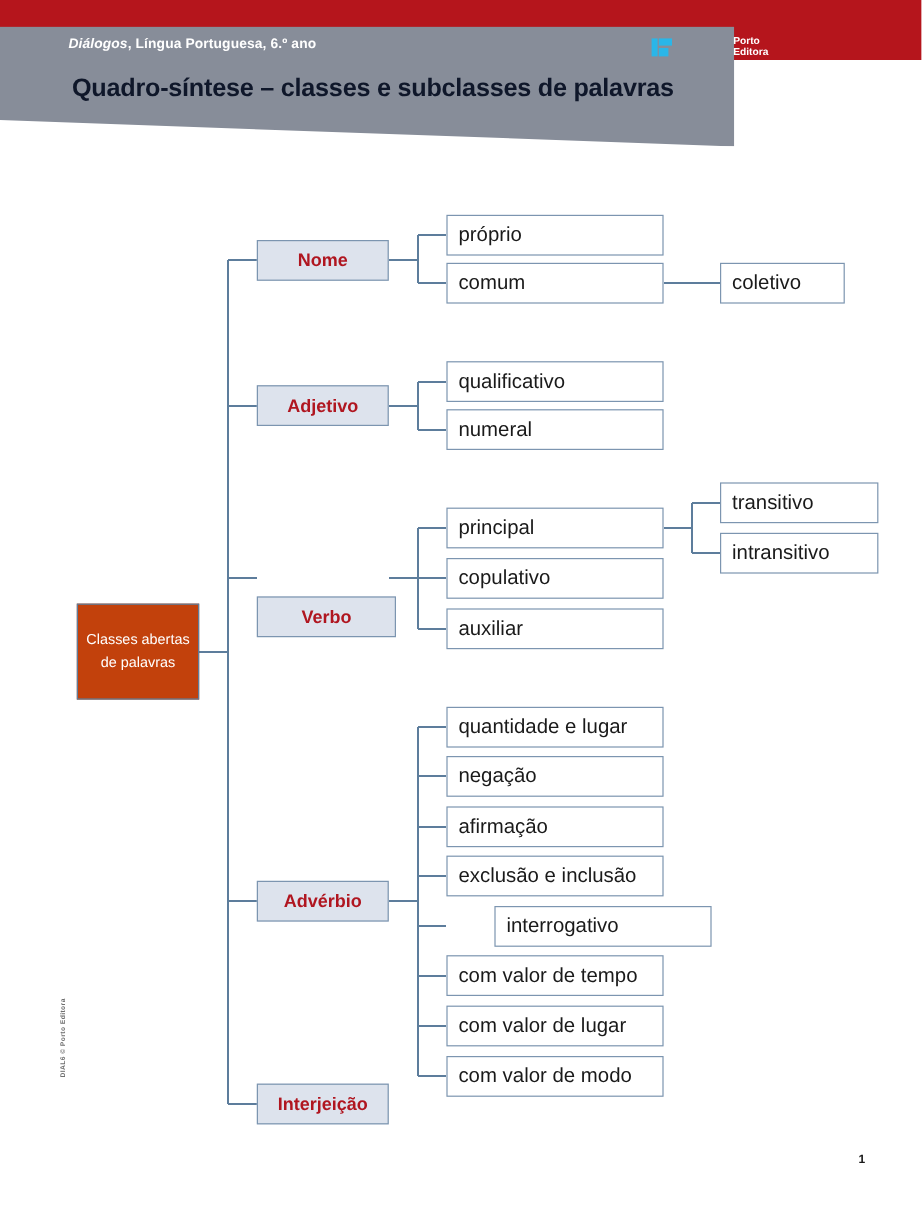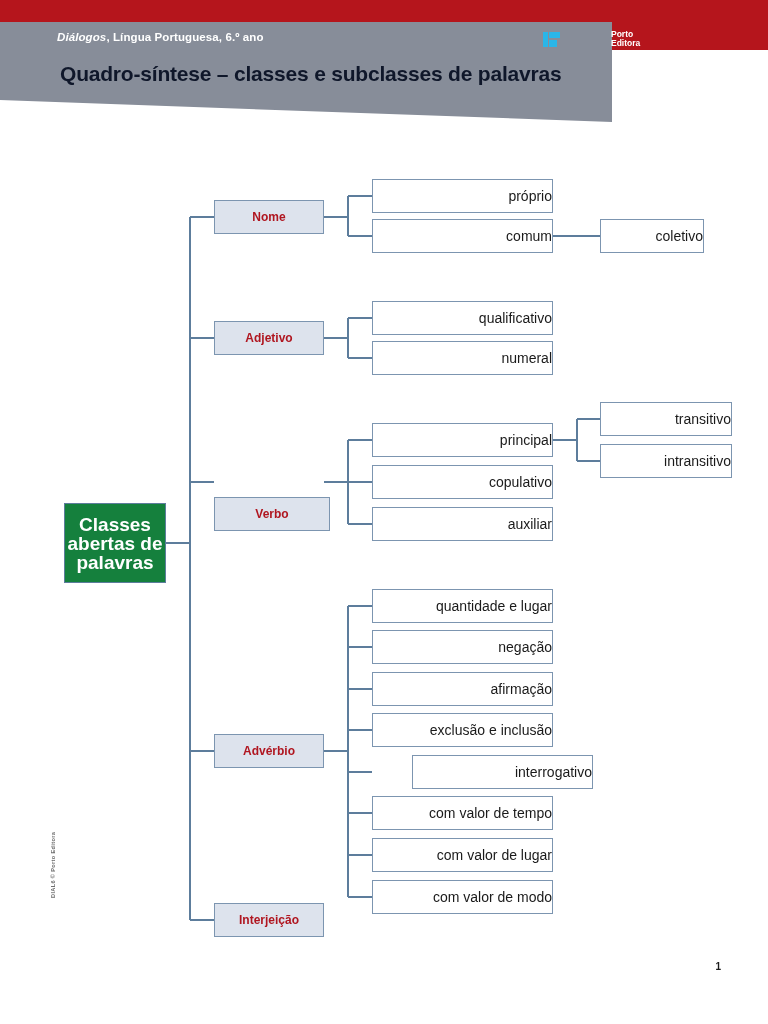--- a/index.html
+++ b/index.html
@@ -93,47 +93,47 @@
   }
 
   .node {
     position: absolute;
     box-sizing: border-box;
     display: flex;
     align-items: center;
   }
   
   .node.root {
-    background: #15803d;
+    background: #c2410c;
     border: 1px solid #5d7d9c;
     color: #ffffff;
-    font-weight: bold;
-    font-size: 19px;
+    font-weight: normal;
+    font-size: 12px;
     line-height: 19px;
     justify-content: center;
     text-align: center;
   }
   
   .node.cat {
     background: #dde3ed;
     border: 1px solid #7c95b0;
     color: #b01620;
     font-weight: bold;
-    font-size: 12px;
+    font-size: 15px;
     justify-content: center;
     text-align: center;
   }
   
   .node.leaf {
     background: #ffffff;
     border: 1px solid #7c95b0;
     color: #1a1a1a;
     font-weight: normal;
-    font-size: 14px;
-    justify-content: flex-end;
+    font-size: 17px;
+    justify-content: flex-start;
     padding-left: 9px;
   }
 
   
   .copyright {
     position: absolute;
     left: 50px; top: 870px;
     width: 90px;
     font-size: 5.6px;
     font-weight: bold;

